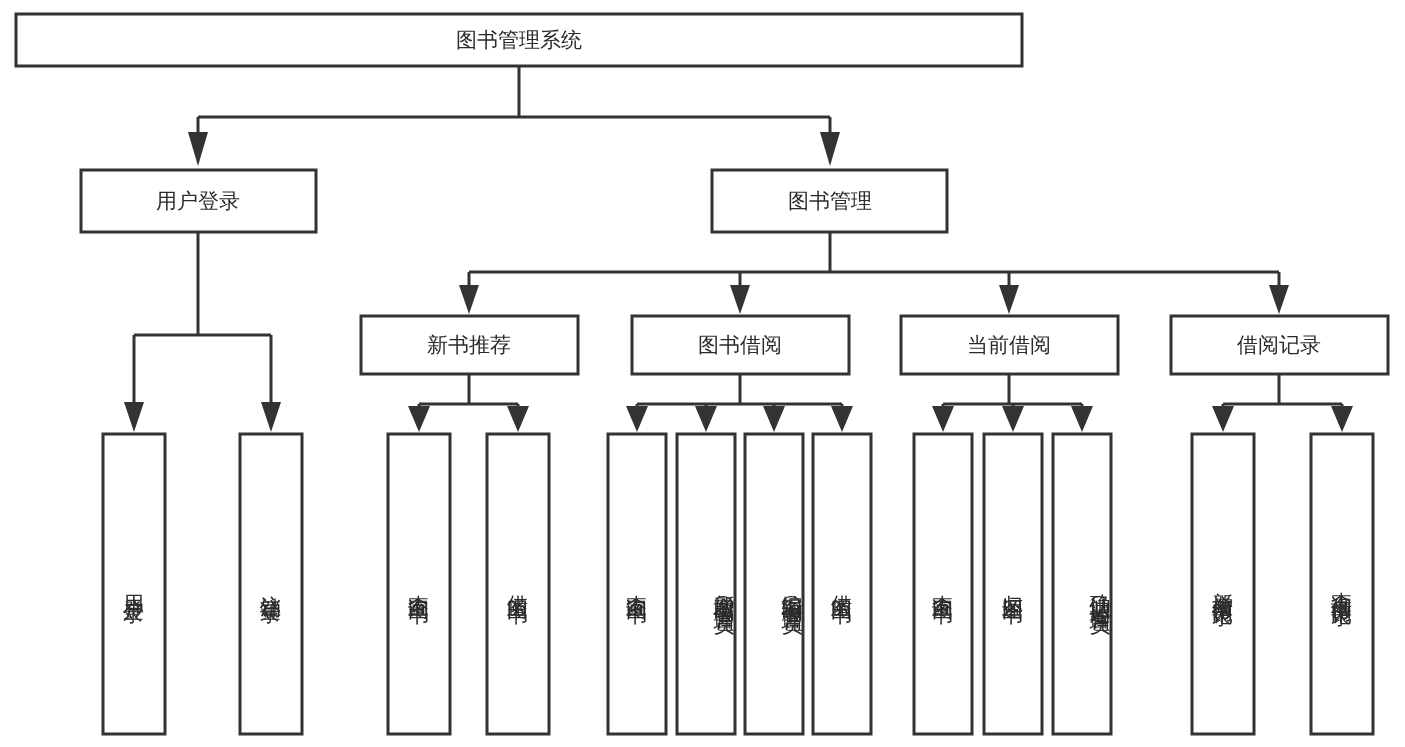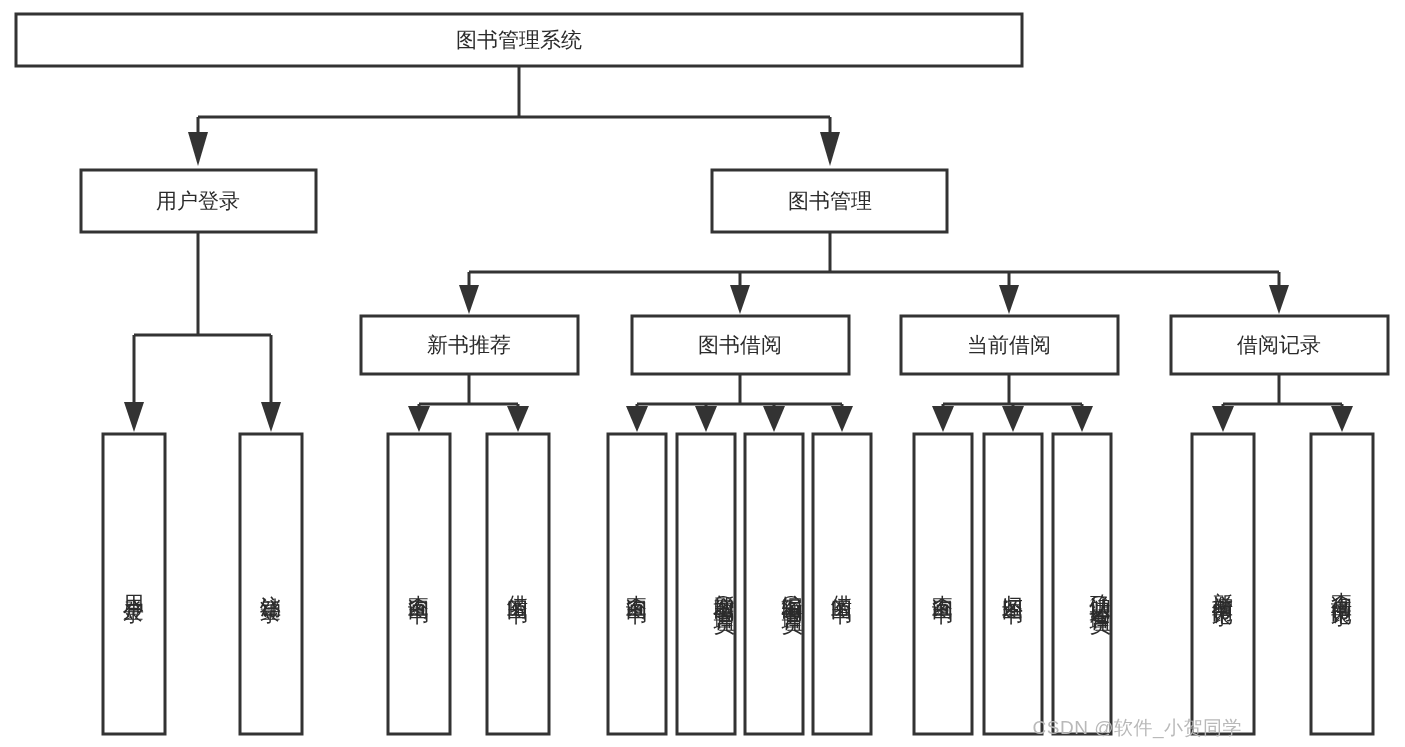--- a/index.html
+++ b/index.html
@@ -200,15 +200,14 @@
     <div class="node-label-v" style="left:813px; top:434px; width:58px; height:300px;">借阅图书</div>
 
     <div class="node-label-v" style="left:914px; top:434px; width:58px; height:300px;">查询图书</div>
     <div class="node-label-v" style="left:984px; top:434px; width:58px; height:300px;">归还图书</div>
     <div class="node-label-v" style="left:1053px; top:434px; width:58px; height:300px; align-items:flex-start; padding-top:12px;">确认归还（管理员）</div>
 
     <div class="node-label-v" style="left:1192px; top:434px; width:62px; height:300px;">新增借阅记录</div>
     <div class="node-label-v" style="left:1311px; top:434px; width:62px; height:300px;">查询借阅记录</div>
   </div>
 
-  <div class="watermark">CSDN @软件_小贺同学</div>
 
 </div>
 
 </body></html>

